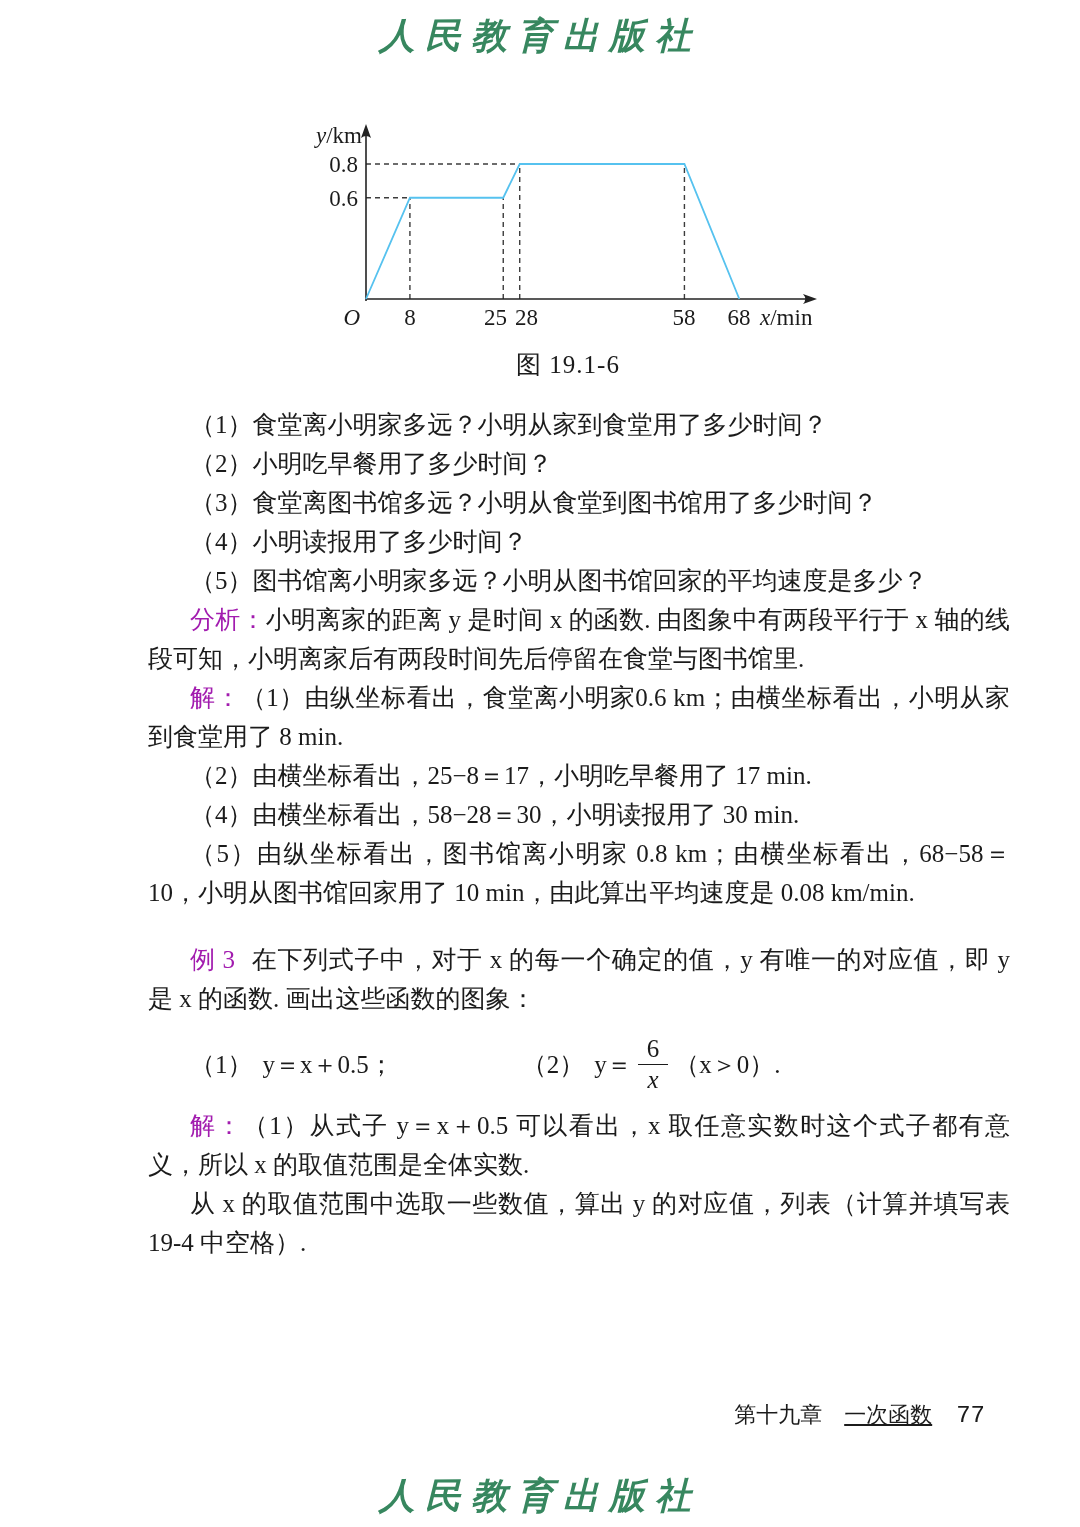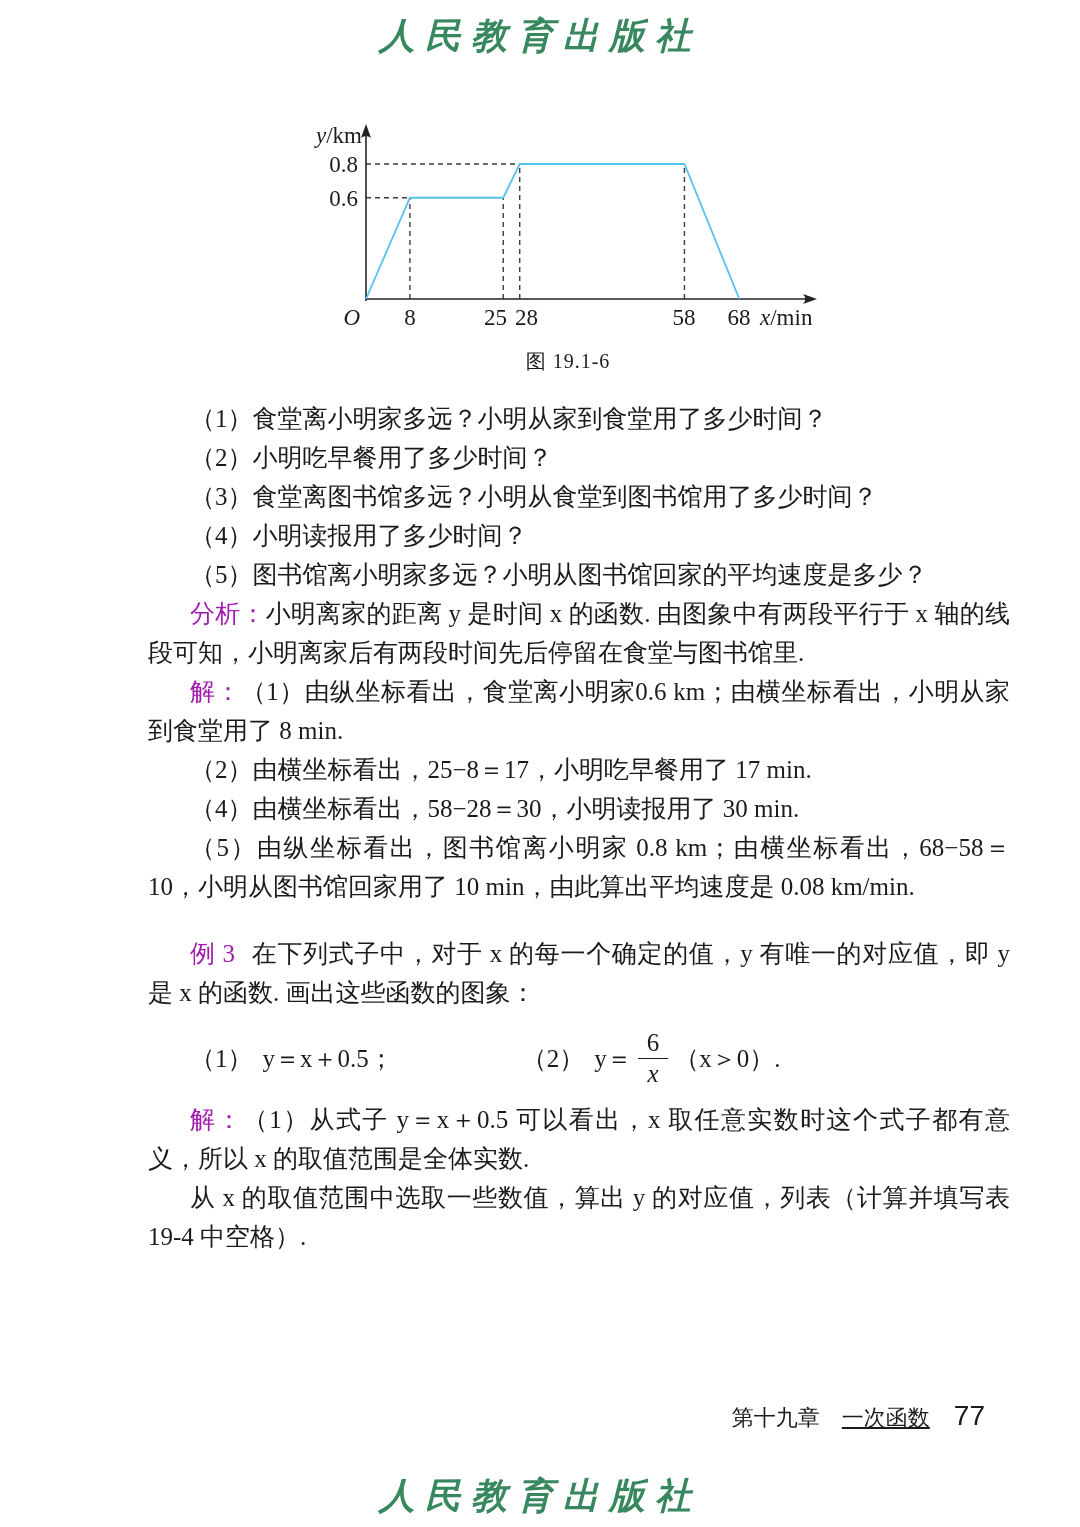--- a/index.html
+++ b/index.html
@@ -20,21 +20,21 @@
 
   
   .fig { width:520px; margin:62px 0 0 308px; }
   .fig svg { display:block; overflow:visible; }
   .axis { stroke:#222222; stroke-width:1.6; fill:none; }
   .arrowhead { fill:#222222; stroke:none; }
   #chart-guides line { stroke:#3c3c3c; stroke-width:1.4; stroke-dasharray:5 4; }
   #graph-line { fill:none; stroke-width:1.8; }
   .tick { font-size:23px; fill:#1b1b1b; font-family:"Liberation Serif","DejaVu Serif",serif; }
   .ivar { font-style:italic; }
-  .caption { text-align:center; font-size:20px; margin-top:14px; letter-spacing:1px; }
+  .caption { text-align:center; font-size:25px; margin-top:14px; letter-spacing:1px; }
 
   
   .body-text {
     width:862px; margin:24px 0 0 148px;
     font-size:25px; line-height:39px; text-align:justify;
   }
   .para { text-indent:42px; }
   .hl { color:#a21caf; }
   .example-intro { margin-top:28px; }
   .ex-label { margin-right:16px; }
@@ -45,21 +45,21 @@
   .formula .lab { margin-right:10px; }
   .f1 { margin-left:42px; }
   .f2 { margin-left:128px; }
   .frac { display:inline-flex; flex-direction:column; align-items:center; line-height:1.2; margin:0 6px; }
   .frac .num { display:block; padding:0 9px; }
   .frac .den { display:block; border-top:1.6px solid #1b1b1b; padding:0 9px; font-style:italic; }
 
   
   .footer { position:absolute; top:1400px; right:95px; font-size:22px; color:#1b1b1b; }
   .footer .sec { margin-left:22px;text-decoration:underline; }
-  .footer .pagenum { margin-left:24px; font-size:28px; font-family:Liberation Sans, sans-serif; }
+  .footer .pagenum { margin-left:24px; font-size:24px; font-family:Liberation Mono, monospace; }
 </style>
 </head>
 <body>
 
 <div class="page">
 
   <div class="logo top">人民教育出版社</div>
 
   <figure class="fig">
     <svg id="chart-svg" viewBox="0 0 520 215" width="520" height="215">

